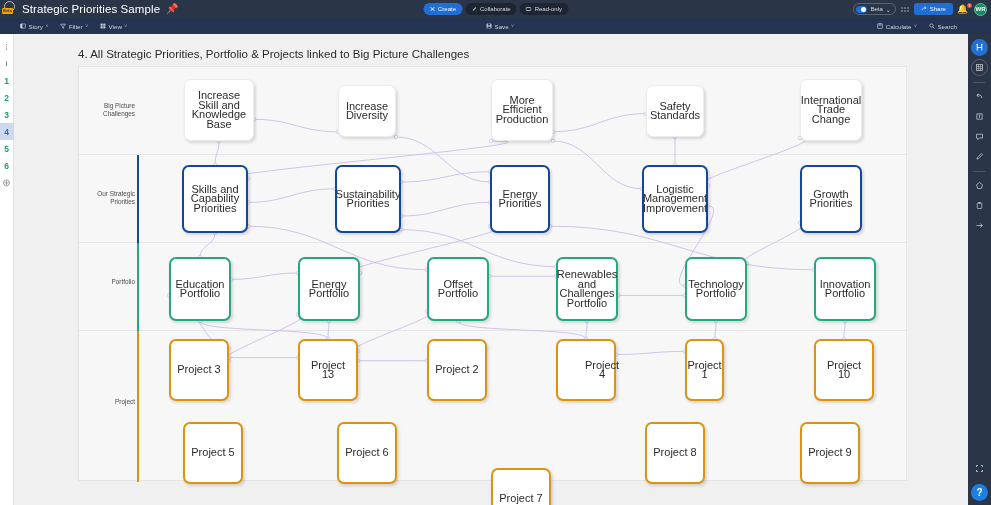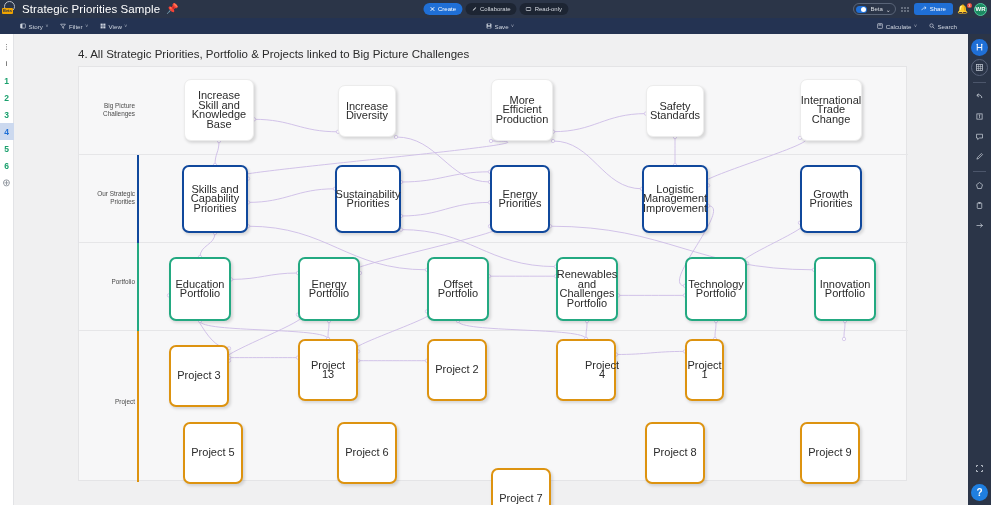--- a/index.html
+++ b/index.html
@@ -454,25 +454,26 @@
       <div class="node priority" style="left: 256px; top: 98px; width: 66px; height: 68px;">Sustainability Priorities</div>
       <div class="node priority" style="left: 411px; top: 98px; width: 60px; height: 68px;">Energy Priorities</div>
       <div class="node priority" style="left: 563px; top: 98px; width: 66px; height: 68px;">Logistic Management Improvement</div>
       <div class="node priority" style="left: 721px; top: 98px; width: 62px; height: 68px;">Growth Priorities</div>
       <div class="node portfolio" style="left: 90px; top: 190px; width: 62px; height: 64px;">Education Portfolio</div>
       <div class="node portfolio" style="left: 219px; top: 190px; width: 62px; height: 64px;">Energy Portfolio</div>
       <div class="node portfolio" style="left: 348px; top: 190px; width: 62px; height: 64px; text-align: center;">Offset Portfolio</div>
       <div class="node portfolio" style="left: 477px; top: 190px; width: 62px; height: 64px;">Renewables and Challenges Portfolio</div>
       <div class="node portfolio" style="left: 606px; top: 190px; width: 62px; height: 64px;">Technology Portfolio</div>
       <div class="node portfolio" style="left: 735px; top: 190px; width: 62px; height: 64px;">Innovation Portfolio</div>
-      <div class="node project" style="left: 90px; top: 278px; width: 60px; height: 62px;">Project 3</div>
+      <div class="node project" style="left: 90px; top: 272px; width: 60px; height: 62px;">Project 3</div>
       <div class="node project" style="left: 219px; top: 272px; width: 60px; height: 62px;">Project 13</div>
       <div class="node project" style="left: 348px; top: 272px; width: 60px; height: 62px;">Project 2</div>
       <div class="node project" style="left: 477px; top: 272px; width: 60px; height: 62px; padding-left: 36px;">Project 4</div>
       <div class="node project" style="left: 606px; top: 272px; width: 39px; height: 62px;">Project 1</div>
+      <div class="node project" style="left: 735px; top: 272px; width: 60px; height: 62px;">Project 10</div>
       <div class="node project" style="left: 104px; top: 355px; width: 60px; height: 62px;">Project 5</div>
       <div class="node project" style="left: 258px; top: 355px; width: 60px; height: 62px;">Project 6</div>
       <div class="node project" style="left: 412px; top: 355px; width: 60px; height: 62px; margin-top: 46px;">Project 7</div>
       <div class="node project" style="left: 566px; top: 355px; width: 60px; height: 62px;">Project 8</div>
       <div class="node project" style="left: 721px; top: 355px; width: 60px; height: 62px;">Project 9</div>
     </div>
 </div>
 
 <div class="right-rail">
   <div class="rr-btn active">

